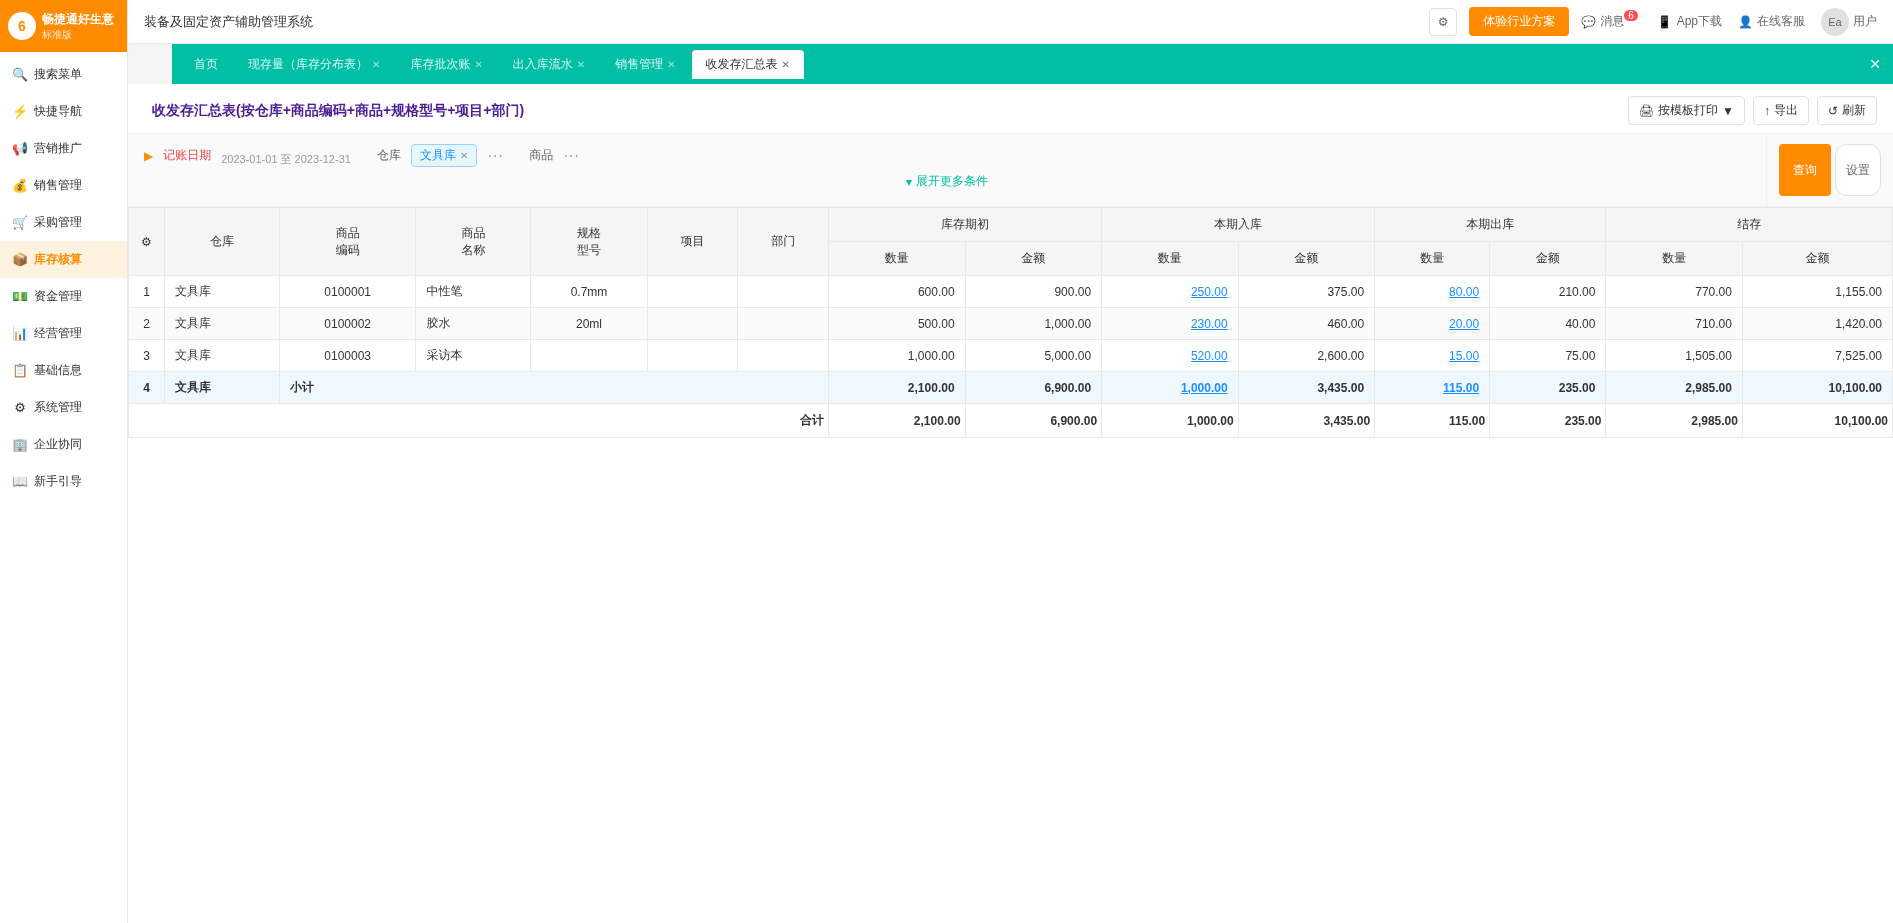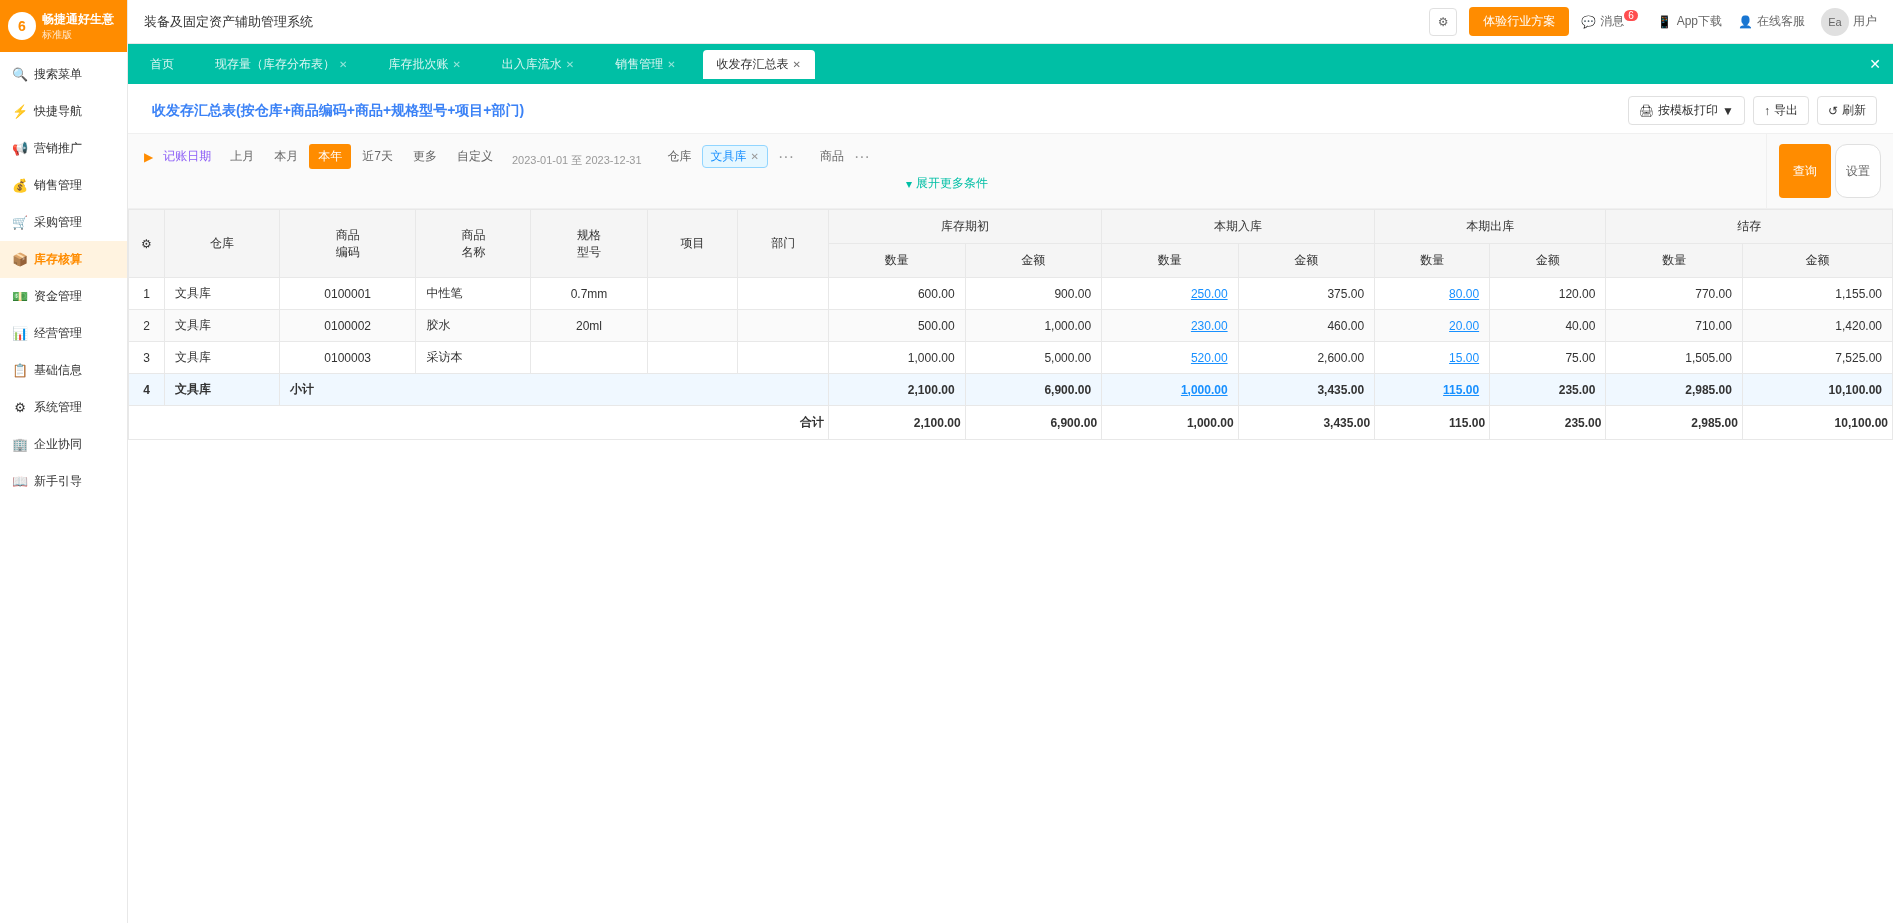--- a/index.html
+++ b/index.html
@@ -21,32 +21,32 @@
     .top-header { height: 44px; background: #fff; border-bottom: 1px solid #e8e8e8; display: flex; align-items: center; padding: 0 16px; gap: 12px; }
     .system-title { font-size: 13px; color: #333; flex: 1; }
     .header-actions { display: flex; align-items: center; gap: 16px; }
     .header-btn { display: flex; align-items: center; gap: 4px; cursor: pointer; color: #666; font-size: 12px; }
     .trial-btn { background: #ff8c00; color: #fff; border: none; padding: 6px 14px; border-radius: 4px; cursor: pointer; font-size: 12px; }
     .settings-icon-btn { width: 28px; height: 28px; border: 1px solid #e0e0e0; border-radius: 4px; display: flex; align-items: center; justify-content: center; cursor: pointer; color: #666; }
     .badge-red { background: #ff4d4f; color: #fff; border-radius: 10px; padding: 0 4px; font-size: 10px; position: relative; top: -6px; left: -4px; }
     .user-avatar { width: 28px; height: 28px; background: #e0e0e0; border-radius: 50%; display: flex; align-items: center; justify-content: center; font-size: 11px; color: #666; }
 
     
-    .tab-bar { background: #00bfa5; display: flex; align-items: center; height: 40px; padding: 0 8px; gap: 13px; flex-shrink: 0; }
+    .tab-bar { background: #00bfa5; display: flex; align-items: center; height: 40px; padding: 0 8px; gap: 2px; flex-shrink: 0; margin-left: 44px; }
     .tab-item { display: flex; align-items: center; gap: 4px; padding: 6px 14px; border-radius: 4px 4px 0 0; cursor: pointer; font-size: 12px; color: rgba(255,255,255,0.85); }
     .tab-item.active { background: #fff; color: #333; }
     .tab-close { font-size: 10px; opacity: 0.7; }
     .tab-bar-close { margin-left: auto; color: #fff; cursor: pointer; font-size: 14px; padding: 4px; }
 
     
     .content { flex: 1; background: #fff; overflow: auto; display: flex; flex-direction: column; }
 
     
     .page-header { padding: 12px 16px 8px; border-bottom: 1px solid #f0f0f0; display: flex; align-items: center; justify-content: space-between; }
-    .page-title { font-size: 14px; font-weight: bold; color: #3b82f6; padding-left: 8px; }
+    .page-title { font-size: 14px; font-weight: bold; color: #4c1d95; padding-left: 8px; }
     .page-actions { display: flex; gap: 8px; align-items: center; }
     .action-btn { display: flex; align-items: center; gap: 4px; padding: 5px 10px; border: 1px solid #e0e0e0; border-radius: 4px; cursor: pointer; background: #fff; font-size: 12px; color: #333; }
     .date-btn { padding: 3px 8px; border-radius: 3px; cursor: pointer; font-size: 12px; color: #666; border: 1px solid transparent; }
     .date-btn.active { background: #ff8c00; color: #fff; border-radius: 3px; }
     .filter-tag { display: flex; align-items: center; gap: 4px; background: #e6f7ff; border: 1px solid #91d5ff; border-radius: 4px; padding: 2px 8px; font-size: 12px; color: #1890ff; }
     .filter-tag-close { cursor: pointer; color: #999; font-size: 10px; }
     .filter-more { color: #999; cursor: pointer; font-size: 16px; }
     .expand-btn { display: flex; align-items: center; gap: 4px; color: #00bfa5; cursor: pointer; font-size: 12px; margin: 6px auto; width: fit-content; }
     .query-btn { background: #ff8c00; color: #fff; border: none; padding: 6px 14px; border-radius: 4px; cursor: pointer; font-size: 12px; white-space: nowrap; }
     .settings-text-btn { background: #fff; color: #666; border: 1px solid #e0e0e0; padding: 5px 10px; border-radius: 12px; cursor: pointer; font-size: 12px; white-space: nowrap; }
@@ -201,29 +201,21 @@
           <span>↺</span>
           <span>刷新</span>
         </button>
       </div>
     </div>
 
     <div style="display:flex; border-bottom:1px solid #f0f0f0; background:#fafafa;">
       <div style="padding:10px 16px; flex:1;">
         <div style="display:flex; align-items:center; gap:10px; flex-wrap:wrap;">
           <div style="display:flex;align-items:center;gap:4px;cursor:pointer;color:#ff8c00;">▶</div>
-          <span style="color:#8b5cf6;font-size:12px;">记账日期</span>
-          <div style="display:flex;align-items:center;gap:2px;">
-            <span class="date-btn">上月</span>
-            <span class="date-btn">本月</span>
-            <span class="date-btn active">本年</span>
-            <span class="date-btn">近7天</span>
-            <span class="date-btn">更多</span>
-            <span class="date-btn">自定义</span>
-          </div>
+          <span style="color:#ef4444;font-size:12px;">记账日期</span>
           <span style="color:#999;font-size:11px;margin-top:8px;">2023-01-01 至 2023-12-31</span>
 
           <span style="color:#666;font-size:12px;margin-left:16px;">仓库</span>
           <div class="filter-tag">
             <span>文具库</span>
             <span class="filter-tag-close">✕</span>
           </div>
           <span class="filter-more">···</span>
 
           <span style="color:#666;font-size:12px;margin-left:16px;">商品</span>
@@ -276,21 +268,21 @@
     <td>0100001</td>
     <td class="text-left">中性笔</td>
     <td>0.7mm</td>
     <td></td>
     <td></td>
     <td class="text-right">600.00</td>
     <td class="text-right">900.00</td>
     <td class="link text-right">250.00</td>
     <td class="text-right">375.00</td>
     <td class="link text-right">80.00</td>
-    <td class="text-right">120.00</td>
+    <td class="text-right">210.00</td>
     <td class="text-right">770.00</td>
     <td class="text-right">1,155.00</td>
   </tr>
             <tr>
     <td>2</td>
     <td class="text-left">文具库</td>
     <td>0100002</td>
     <td class="text-left">胶水</td>
     <td>20ml</td>
     <td></td>

